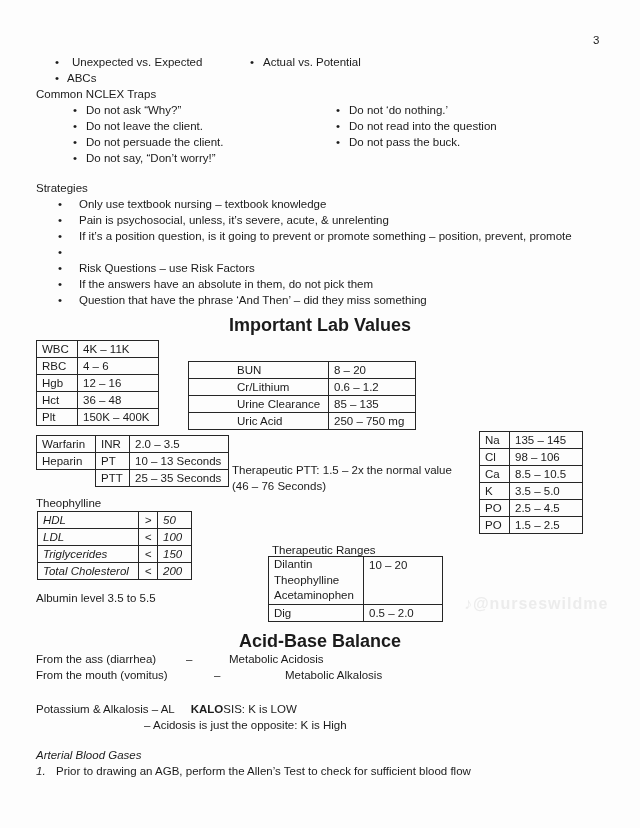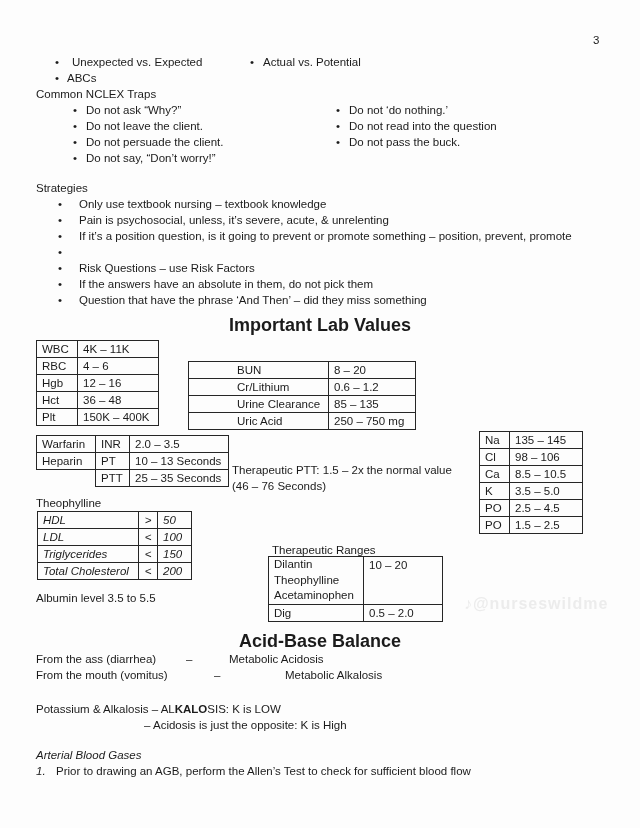--- a/index.html
+++ b/index.html
@@ -3,21 +3,21 @@
 <meta charset="utf-8">
 <style>
   html,body { margin:0; padding:0; background:#e9e9e9; }
   .page {
     position:relative; width:640px; height:828px; margin:0 auto;
     background:#fdfdfd; color:#1b1b1b;
     font-family:"Liberation Sans", sans-serif; font-size:11.5px; line-height:16px;
     overflow:hidden; box-shadow:0 0 4px rgba(0,0,0,.15);
   }
   .abs { position:absolute; }
-  .bold { font-weight:bold; }
+  .bold { font-weight:bold;margin-left:16px; }
   .italic { font-style:italic; }
   .center { width:640px; text-align:center; }
   .title { font-size:18px; font-weight:bold; }
 
   .bullet { display:flex; }
   .dot { width:9px; flex:0 0 9px; }
   .dot::before { content:"•"; }
   .gap { width:8px; flex:0 0 8px; }
 
   .bl > .bullet { height:16px; }

